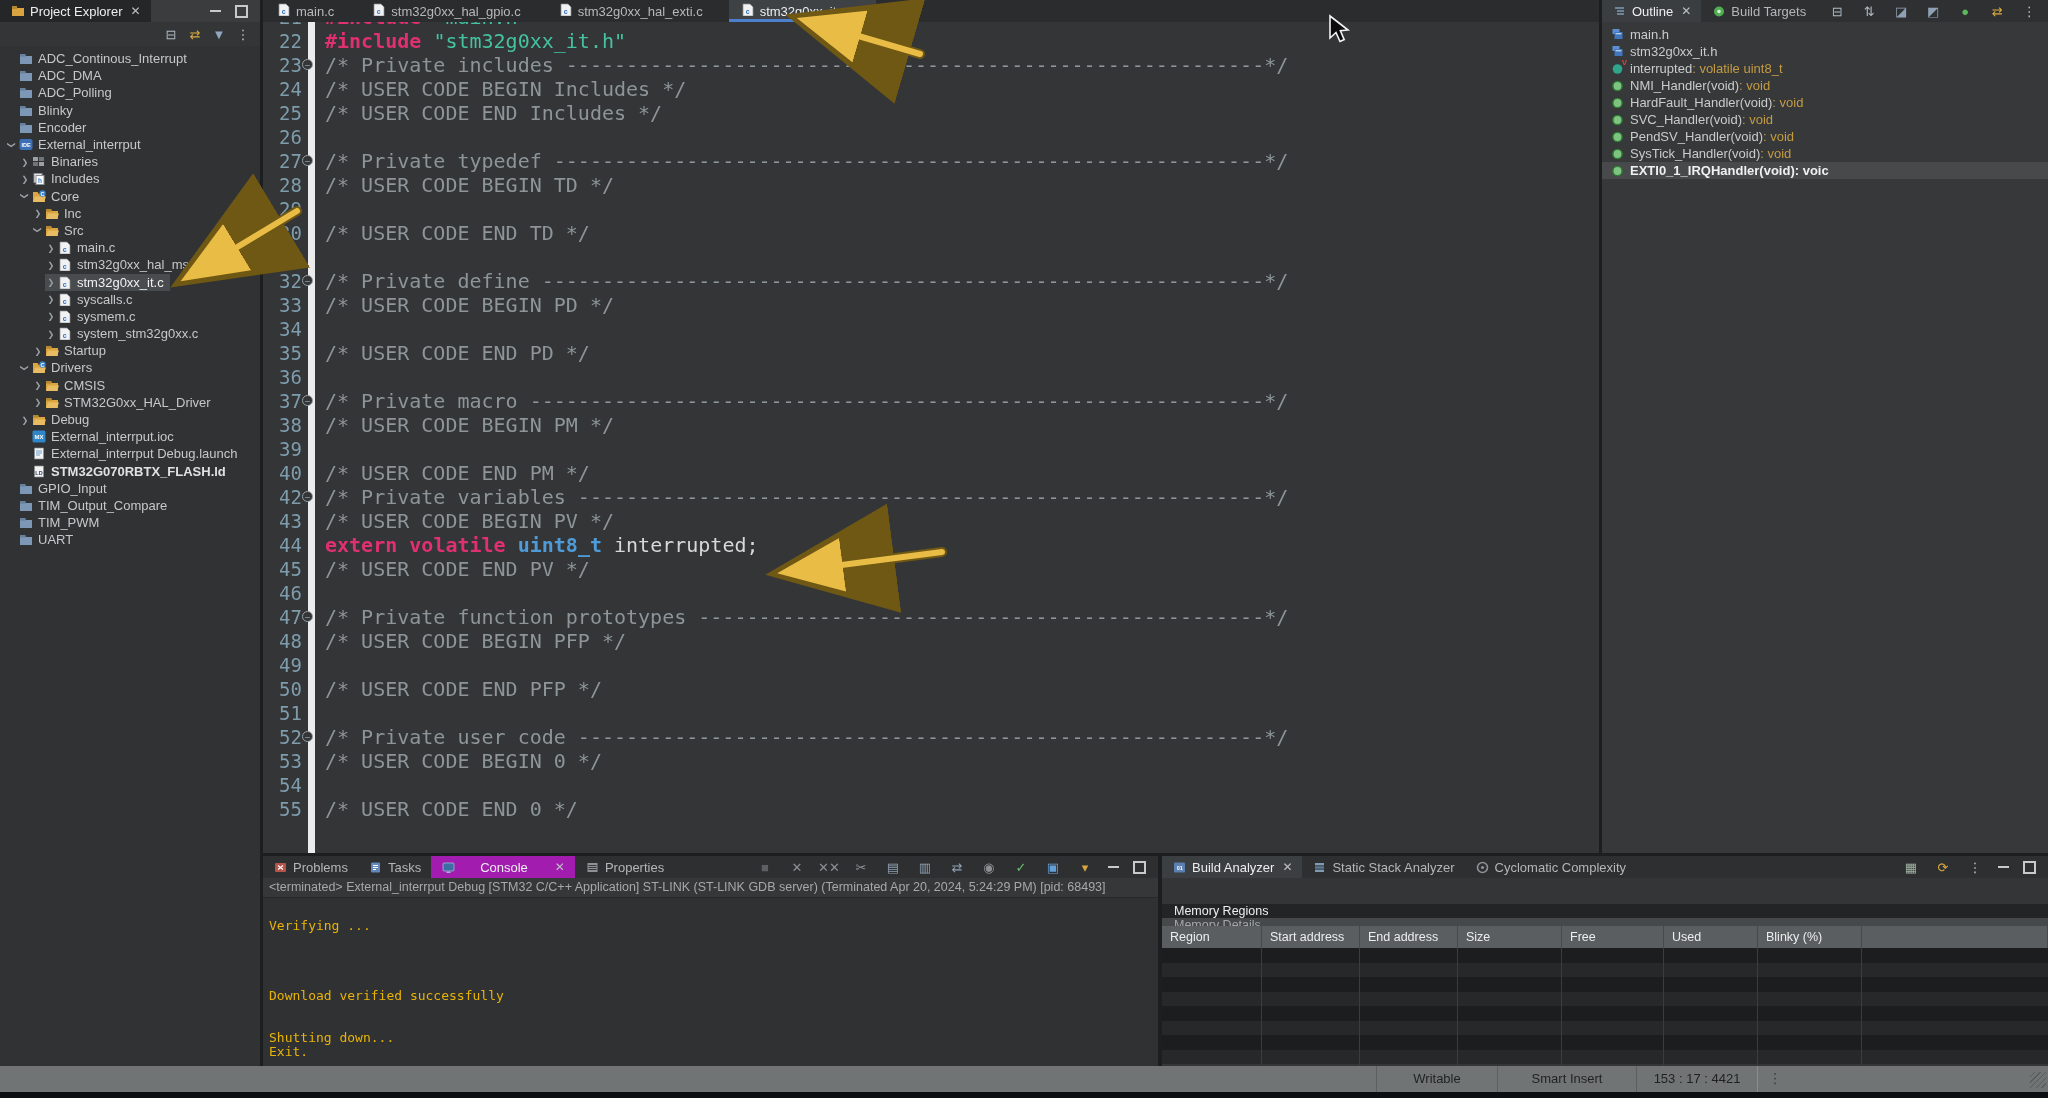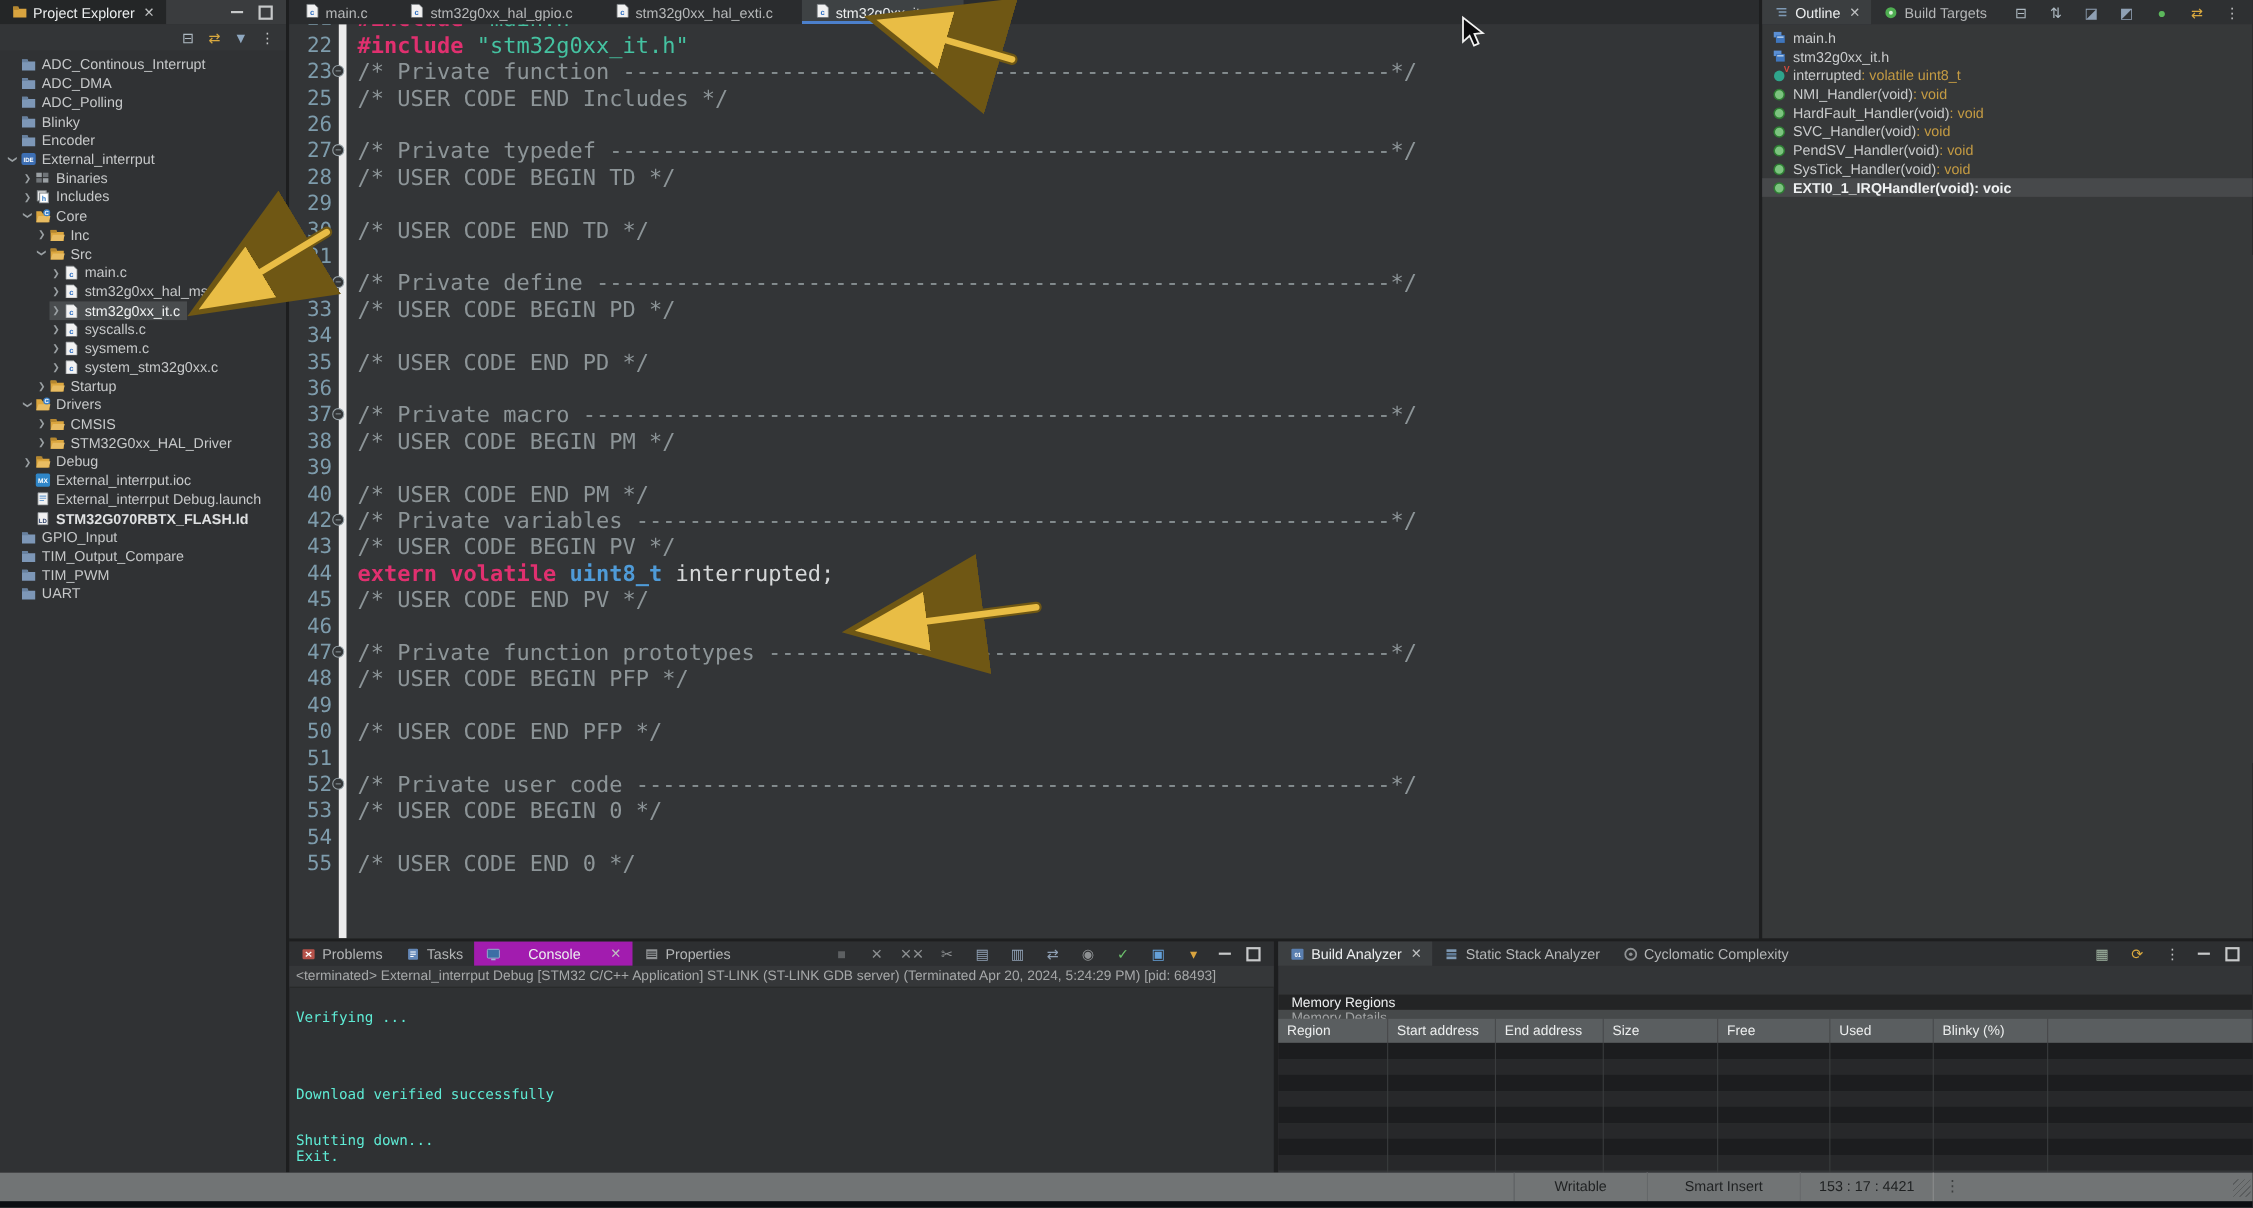--- a/index.html
+++ b/index.html
@@ -51,21 +51,21 @@
   .orow.selected{background:#47494b;color:#eef0f1;font-weight:bold;}
   .orow .otype{color:#c49b43;}
   .orow.selected .otype{color:#eef0f1;}
   .oicon{display:inline-flex;width:16px;justify-content:center;margin-right:4px;position:relative;}
   .vbadge{position:absolute;top:-4px;right:-1px;color:#d34a3e;font-size:8px;font-weight:bold;}
   
   #console-panel{left:263px;top:856px;width:895px;height:210px;background:#2f3133;}
   #console-tabrow{background:#2d2f31;}
   #console-tabrow .vtab.active{background:#a21caf;gap:19px;}
   #console-header{position:absolute;top:22px;left:0;right:0;height:19px;background:#353739;border-bottom:1px solid #262829;color:#a6a8a9;font-size:12.5px;line-height:19px;padding-left:6px;white-space:nowrap;overflow:hidden;}
-  #console-body{position:absolute;top:42px;left:0;right:0;bottom:0;padding:8px 0 0 6px;font-family:"DejaVu Sans Mono",monospace;font-size:13px;line-height:14px;color:#5eead4;white-space:pre;}
+  #console-body{position:absolute;top:42px;left:0;right:0;bottom:0;padding:8px 0 0 6px;font-family:"DejaVu Sans Mono",monospace;font-size:13px;line-height:14px;color:#eab308;white-space:pre;}
   
   #analyzer-panel{left:1162px;top:856px;width:886px;height:210px;background:#333537;}
   #analyzer-tabrow{background:#2d2f31;}
   #analyzer-tabrow .vtab.active{background:#3c3f41;}
   #subtabs{position:absolute;top:48px;left:0;right:0;height:22px;background:#46494a;display:flex;flex-direction:column;}
   .subtab{display:flex;align-items:center;padding:0 12px;font-size:12.5px;color:#a3a5a6;}
   .subtab.active{background:#232425;color:#eceeef;}
   #memtable-head{position:absolute;top:70px;left:0;right:0;height:22px;background:#5a5e60;display:flex;}
   .hcell{box-sizing:border-box;border-right:1px solid #47494b;color:#eceeee;font-size:12.5px;line-height:22px;padding-left:8px;white-space:nowrap;overflow:hidden;}
   #memtable-body{position:absolute;top:92px;left:0;right:0;bottom:0;overflow:hidden;}
@@ -506,21 +506,22 @@
           <span>stm32g0xx_it.c</span>
           <span class="closex">✕</span>
         </div>
       </div>
     <div id="code-view">
       <div id="numcol"></div>
       <div id="foldstrip"></div>
       <div id="code-lines">
           <div class="cline"><span class="num">21</span><span class="ctext"><span class="k">#include</span><span class="p"> </span><span class="s">"main.h"</span></span></div>
           <div class="cline"><span class="num">22</span><span class="ctext"><span class="k">#include</span><span class="p"> </span><span class="s">"stm32g0xx_it.h"</span></span></div>
-          <div class="cline"><span class="num">23</span><span class="fold">−</span><span class="ctext"><span class="c">/* Private function ----------------------------------------------------------*/</span></span></div>
+          <div class="cline"><span class="num">23</span><span class="fold">−</span><span class="ctext"><span class="c">/* Private includes ----------------------------------------------------------*/</span></span></div>
+          <div class="cline"><span class="num">24</span><span class="ctext"><span class="c">/* USER CODE BEGIN Includes */</span></span></div>
           <div class="cline"><span class="num">25</span><span class="ctext"><span class="c">/* USER CODE END Includes */</span></span></div>
           <div class="cline"><span class="num">26</span><span class="ctext"></span></div>
           <div class="cline"><span class="num">27</span><span class="fold">−</span><span class="ctext"><span class="c">/* Private typedef -----------------------------------------------------------*/</span></span></div>
           <div class="cline"><span class="num">28</span><span class="ctext"><span class="c">/* USER CODE BEGIN TD */</span></span></div>
           <div class="cline"><span class="num">29</span><span class="ctext"></span></div>
           <div class="cline"><span class="num">30</span><span class="ctext"><span class="c">/* USER CODE END TD */</span></span></div>
           <div class="cline"><span class="num">31</span><span class="ctext"></span></div>
           <div class="cline"><span class="num">32</span><span class="fold">−</span><span class="ctext"><span class="c">/* Private define ------------------------------------------------------------*/</span></span></div>
           <div class="cline"><span class="num">33</span><span class="ctext"><span class="c">/* USER CODE BEGIN PD */</span></span></div>
           <div class="cline"><span class="num">34</span><span class="ctext"></span></div>

